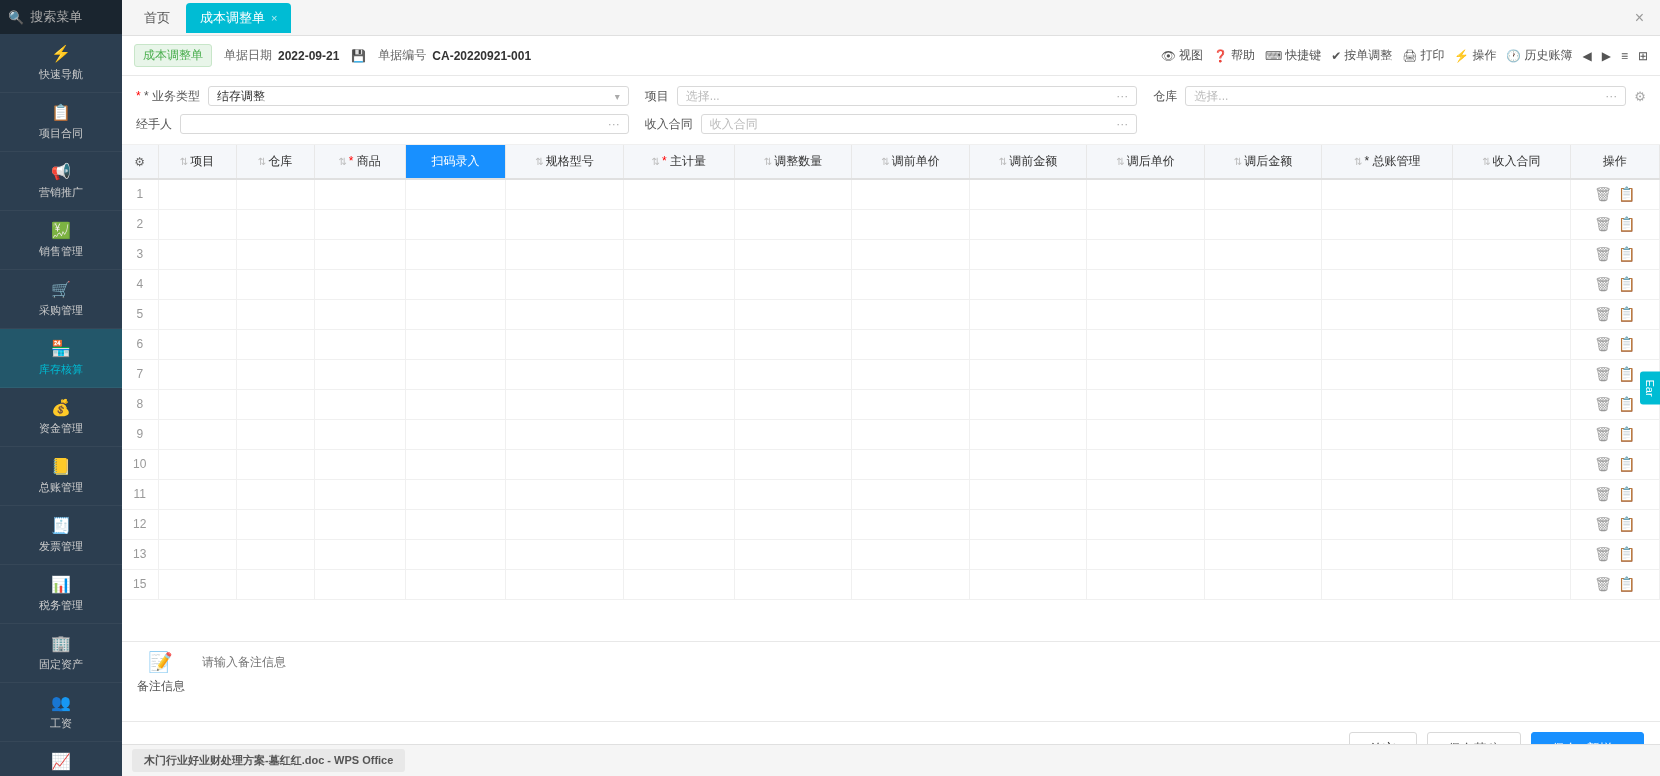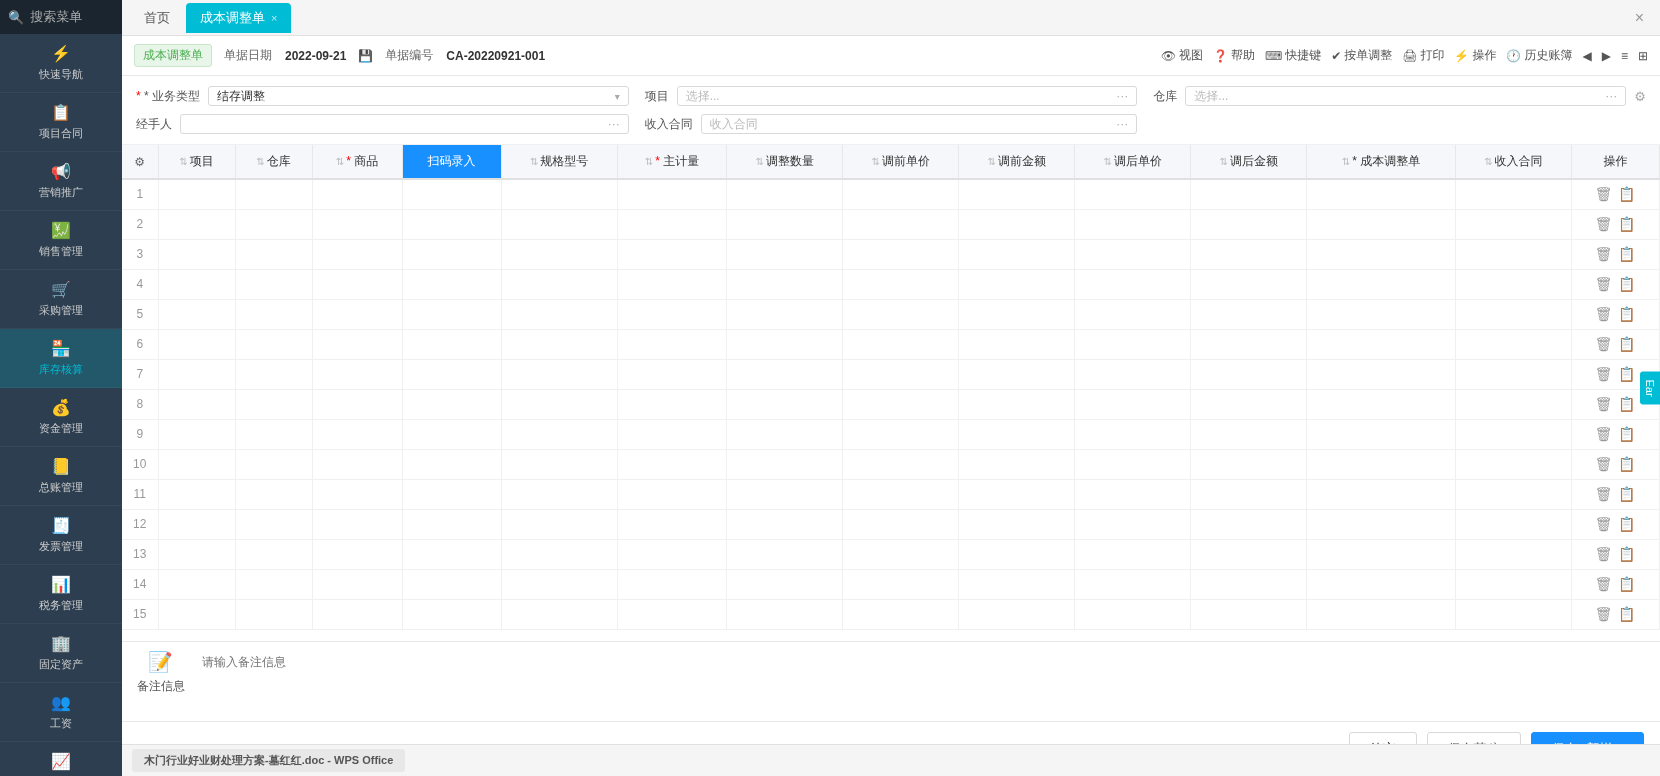--- a/index.html
+++ b/index.html
@@ -93,21 +93,21 @@
       flex-wrap: wrap;
     }
     .doc-badge {
       background: #e8f5e9;
       color: #4caf50;
       border: 1px solid #c8e6c9;
       padding: 2px 8px;
       border-radius: 3px;
       font-size: 12px;
     }
-    .doc-meta { display: flex; align-items: center; gap: 13px; font-size: 12px; color: #333; }
+    .doc-meta { display: flex; align-items: center; gap: 6px; font-size: 12px; color: #333; }
     .doc-meta span.label { color: #666; }
     .doc-toolbar {
       margin-left: auto;
       display: flex;
       align-items: center;
       gap: 10px;
       font-size: 12px;
       color: #555;
     }
     .doc-toolbar-item { display: flex; align-items: center; gap: 3px; cursor: pointer; }
@@ -467,21 +467,21 @@
             <th><span class="sort-arrows">⇅</span><span class="col-label">仓库</span></th>
             <th class="required-col"><span class="sort-arrows">⇅</span><span class="col-label">商品</span></th>
             <th class="highlighted"><span class="col-label">扫码录入</span></th>
             <th><span class="sort-arrows">⇅</span><span class="col-label">规格型号</span></th>
             <th class="required-col"><span class="sort-arrows">⇅</span><span class="col-label">主计量</span></th>
             <th><span class="sort-arrows">⇅</span><span class="col-label">调整数量</span></th>
             <th><span class="sort-arrows">⇅</span><span class="col-label">调前单价</span></th>
             <th><span class="sort-arrows">⇅</span><span class="col-label">调前金额</span></th>
             <th><span class="sort-arrows">⇅</span><span class="col-label">调后单价</span></th>
             <th><span class="sort-arrows">⇅</span><span class="col-label">调后金额</span></th>
-            <th><span class="sort-arrows">⇅</span><span class="col-label">* 成本调整单</span></th>
+            <th><span class="sort-arrows">⇅</span><span class="col-label">* 总账管理</span></th>
             <th><span class="sort-arrows">⇅</span><span class="col-label">收入合同</span></th>
             <th><span class="col-label">操作</span></th>
           </tr>
       </thead>
       <tbody id="table-body">
           <tr>
             <td class="row-num">1</td>
             <td></td>
             <td></td>
             <td></td>
@@ -739,42 +739,20 @@
             <td></td>
             <td>
               <div class="action-cell">
                 <span class="action-icon">🗑</span>
                 <span class="action-icon">📋</span>
               </div>
             </td>
           </tr>
           <tr>
             <td class="row-num">13</td>
-            <td></td>
-            <td></td>
-            <td></td>
-            <td></td>
-            <td></td>
-            <td></td>
-            <td></td>
-            <td></td>
-            <td></td>
-            <td></td>
-            <td></td>
-            <td></td>
-            <td></td>
-            <td>
-              <div class="action-cell">
-                <span class="action-icon">🗑</span>
-                <span class="action-icon">📋</span>
-              </div>
-            </td>
-          </tr>
-          <tr>
-            <td class="row-num">14</td>
             <td></td>
             <td></td>
             <td></td>
             <td></td>
             <td></td>
             <td></td>
             <td></td>
             <td></td>
             <td></td>
             <td></td>

